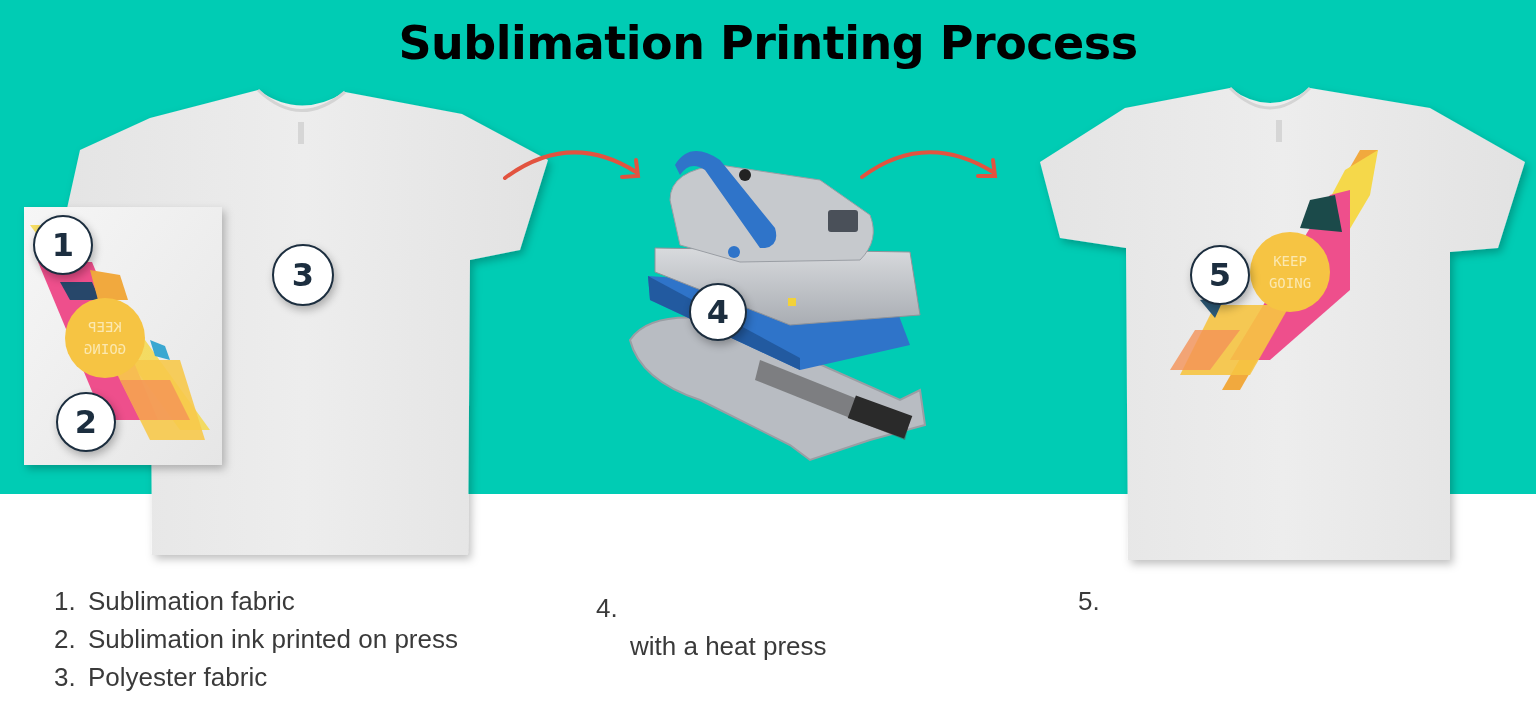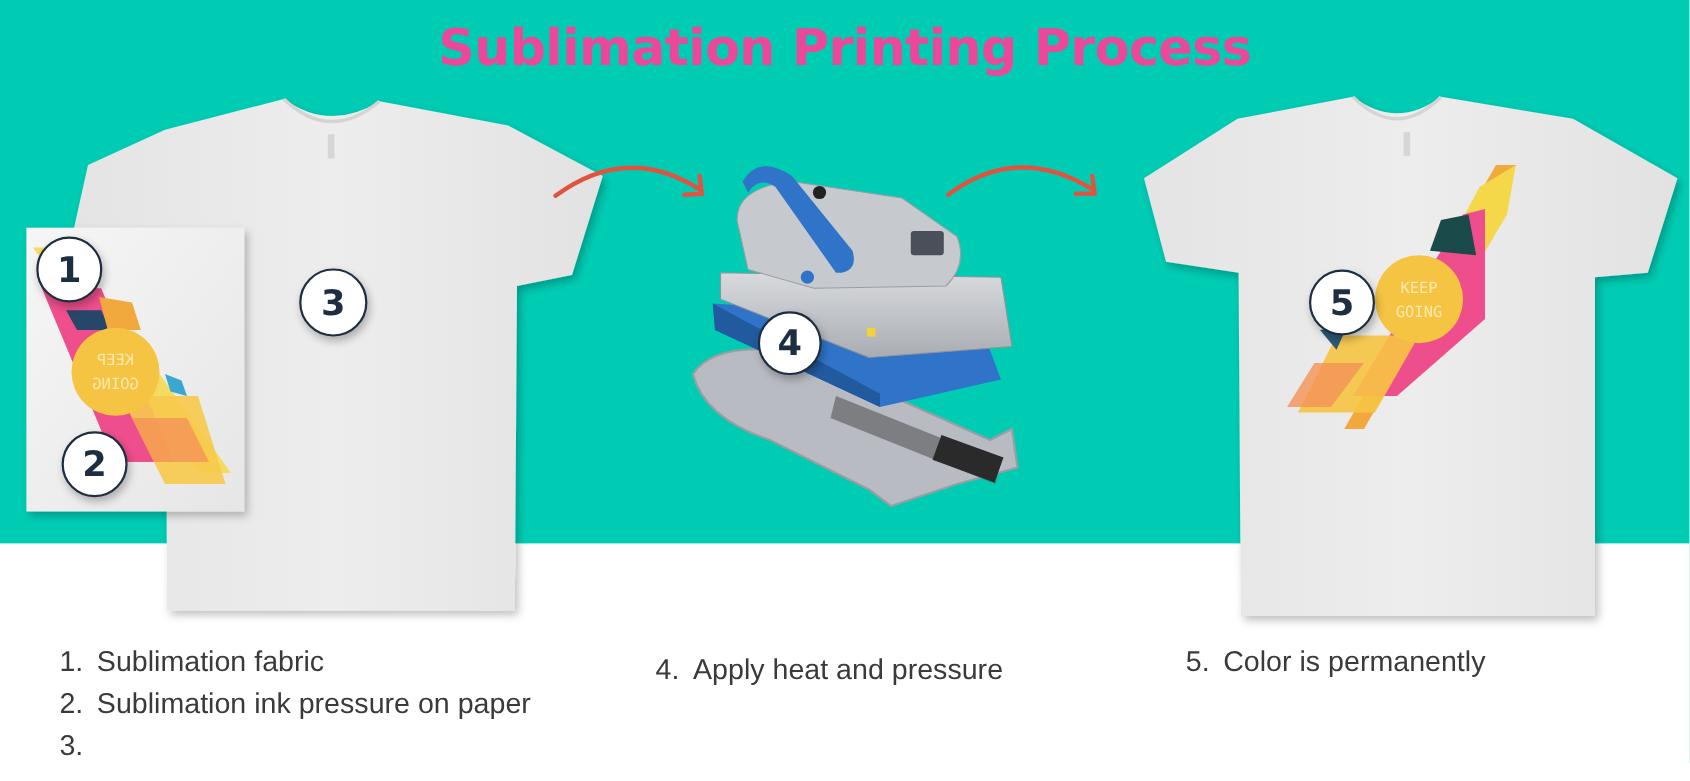--- a/index.html
+++ b/index.html
@@ -2,21 +2,21 @@
 <html><head>
 <meta charset="utf-8">
 <style>
   * { box-sizing: border-box; margin: 0; padding: 0; }
   html, body { width: 1536px; height: 710px; overflow: hidden; background: #ffffff; }
   body { position: relative; font-family: "Liberation Sans", sans-serif; }
   .teal-band { position: absolute; left: 0; top: 0; width: 1536px; height: 494px; }
   .title {
     position: absolute; left: 0; top: 16px; width: 1536px; text-align: center;
     font-family: "DejaVu Sans", sans-serif; font-weight: bold; font-size: 46px;
-    letter-spacing: -0.5px; color: #ec4899;
+    letter-spacing: -0.5px; color: #000000;
   }
   .art { position: absolute; left: 0; top: 0; }
   .badge {
     position: absolute; width: 60px; height: 60px; border-radius: 50%;
     background: #fff; border: 2px solid #1c2e3f;
     box-shadow: 2px 4px 8px rgba(0,0,0,0.28);
     display: flex; align-items: center; justify-content: center;
     font-family: "DejaVu Sans", sans-serif; font-weight: bold; font-size: 32px; color: #1c2e3f;
   }
   .caption {
@@ -134,32 +134,32 @@
 <div class="badge" style="left:689px; top:283px; width:58px; height:58px;">4</div>
 <div class="badge" style="left:1190px; top:245px; width:60px; height:60px;">5</div>
 
 <div class="caption" style="left:54px; top:582px;">
   <div class="row">
     <span class="num">1.</span>
     <span>Sublimation fabric</span>
   </div>
   <div class="row">
     <span class="num">2.</span>
-    <span>Sublimation ink pressure on paper</span>
+    <span>Sublimation ink printed on press</span>
   </div>
   <div class="row">
     <span class="num">3.</span>
+    <span>Polyester fabric</span>
   </div>
 </div>
 
 <div class="caption" style="left:596px; top:589px;">
   <div class="row">
     <span class="num">4.</span>
-    <span>Apply heat and pressure</span>
   </div>
+  <div class="indent">with a heat press</div>
 </div>
 
 <div class="caption" style="left:1078px; top:582px;">
   <div class="row">
     <span class="num">5.</span>
-    <span>Color is permanently</span>
   </div>
 </div>
 
 </body></html>

